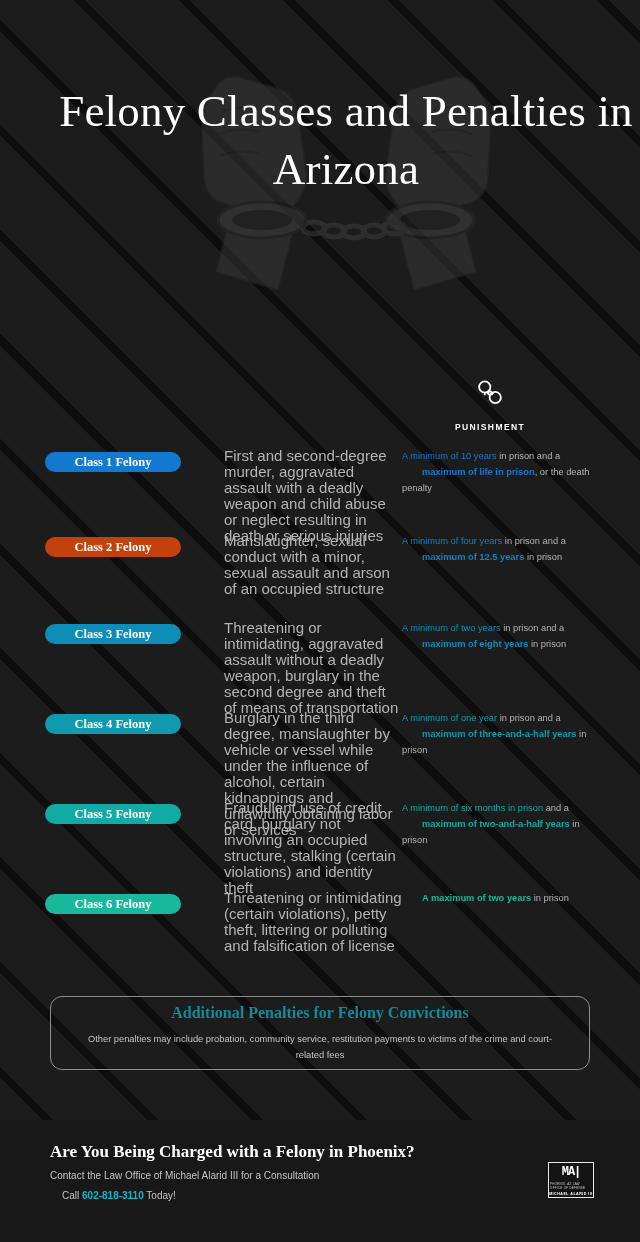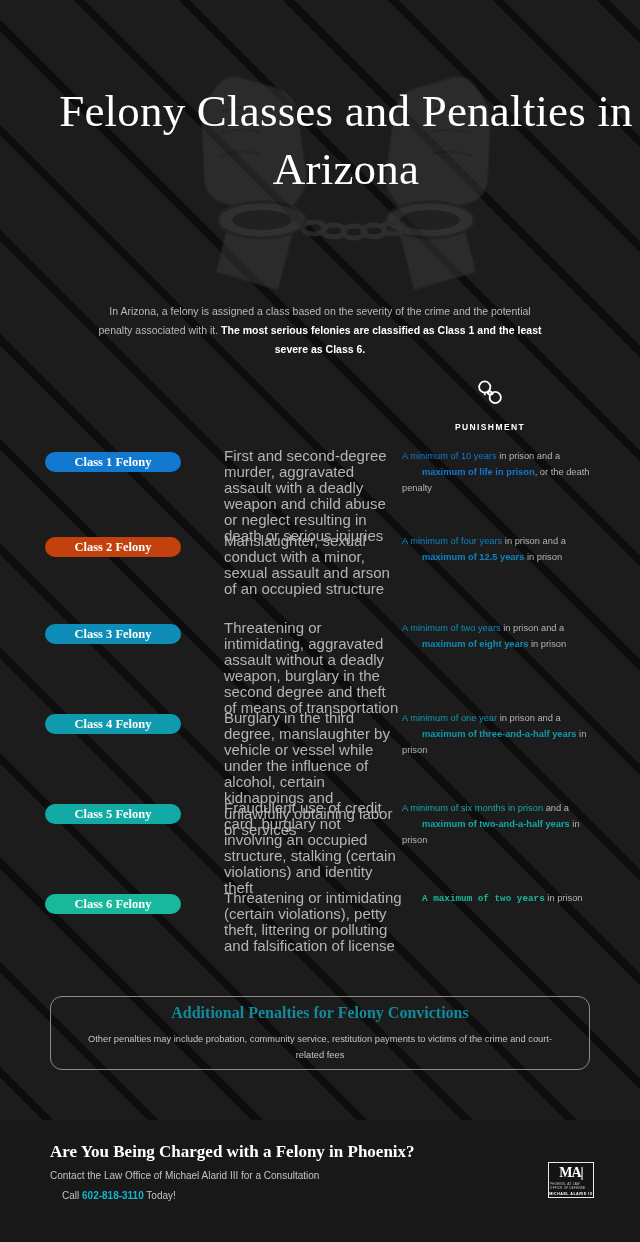--- a/index.html
+++ b/index.html
@@ -96,22 +96,22 @@
   .f-sub{ position:absolute; left:50px; top:50px; font-size:10px; color:#c3c3c3; }
   .f-call{ position:absolute; left:62px; top:70px; font-size:10px; color:#c3c3c3; }
   .f-call .tel{ color:#16b5c9; font-weight:bold; }
 
   .logo{
     position:absolute; left:548px; top:1162px; width:46px; height:36px;
     border:1.5px solid #e8e8e8; display:flex; flex-direction:column;
     align-items:center; justify-content:center; background:#141414;
   }
   .logo .mark{
-    font-family:Liberation Serif, serif;
-    font-size:14px; font-weight:bold; color:#ffffff; letter-spacing:-1px;
+    font-family:Liberation Mono, monospace;
+    font-size:12px; font-weight:bold; color:#ffffff; letter-spacing:-1px;
     line-height:17px;
   }
   .logo .tag{
     font-size:3.1px; color:#cfcfcf; letter-spacing:.3px; margin-top:1px;
     transform:scale(.95);
   }
   .logo .name{
     font-size:3.6px; color:#ffffff; letter-spacing:.5px; margin-top:2px;
     font-weight:bold;
   }
@@ -149,23 +149,20 @@
           <ellipse cx="158" cy="171" rx="11" ry="6"></ellipse>
           <ellipse cx="178" cy="172" rx="11" ry="6"></ellipse>
           <ellipse cx="198" cy="171" rx="11" ry="6"></ellipse>
           <ellipse cx="218" cy="168" rx="11" ry="6"></ellipse>
         </g>
       </g>
     </svg>
     <div class="title">Felony Classes and Penalties in Arizona</div>
   </div>
 
-  <div class="intro">
-    <span>In Arizona, a felony is assigned a class based on the severity of the crime and the potential penalty associated with it. </span><b>The most serious felonies are classified as Class 1 and the least severe as Class 6.</b>
-  </div>
 
   <div class="colheads">
     <div class="colhead" id="ch-punish">
       <span class="ic">
         <svg width="30" height="30" viewBox="0 0 40 40">
           <g fill="none" stroke="#ffffff" stroke-width="2.4">
             <circle cx="13" cy="12" r="7.5"></circle>
             <circle cx="27" cy="26" r="7.5"></circle>
             <path d="M15.5 18.5 L17.5 21.5 M24.5 19.5 L22.5 22.5"></path>
             <path d="M13 19.5 L13 23"></path>
@@ -199,21 +196,21 @@
         <div class="punish"><span class="hl" style="color: rgb(15, 154, 173);">A minimum of one year</span><span> in prison and a </span><span class="hlb" style="color: rgb(15, 154, 173);">maximum of three-and-a-half years</span><span> in prison</span></div>
       </div>
       <div class="row" style="position: absolute; top: 352px; left: 0px; width: 640px;">
         <div class="badge" style="background: rgb(18, 170, 165);">Class 5 Felony</div>
         <div class="example">Fraudulent use of credit card, burglary not involving an occupied structure, stalking (certain violations) and identity theft</div>
         <div class="punish"><span class="hl" style="color: rgb(18, 170, 165);">A minimum of six months in prison</span><span> and a </span><span class="hlb" style="color: rgb(18, 170, 165);">maximum of two-and-a-half years</span><span> in prison</span></div>
       </div>
       <div class="row" style="position: absolute; top: 442px; left: 0px; width: 640px;">
         <div class="badge" style="background: rgb(23, 184, 156);">Class 6 Felony</div>
         <div class="example">Threatening or intimidating (certain violations), petty theft, littering or polluting and falsification of license</div>
-        <div class="punish"><span class="hlb" style="color: rgb(23, 184, 156); font-family: Liberation Mono, monospace;">A maximum of two years</span><span> in prison</span></div>
+        <div class="punish"><span class="hlb" style="color: rgb(23, 184, 156);">A maximum of two years</span><span> in prison</span></div>
       </div>
     </div>
 
   <div class="addbox">
     <h3>Additional Penalties for Felony Convictions</h3>
     <p>Other penalties may include probation, community service, restitution payments to victims of the crime and court-related fees</p>
   </div>
 
   <div class="footer">
     <div class="f-title">Are You Being Charged with a Felony in Phoenix?</div>

